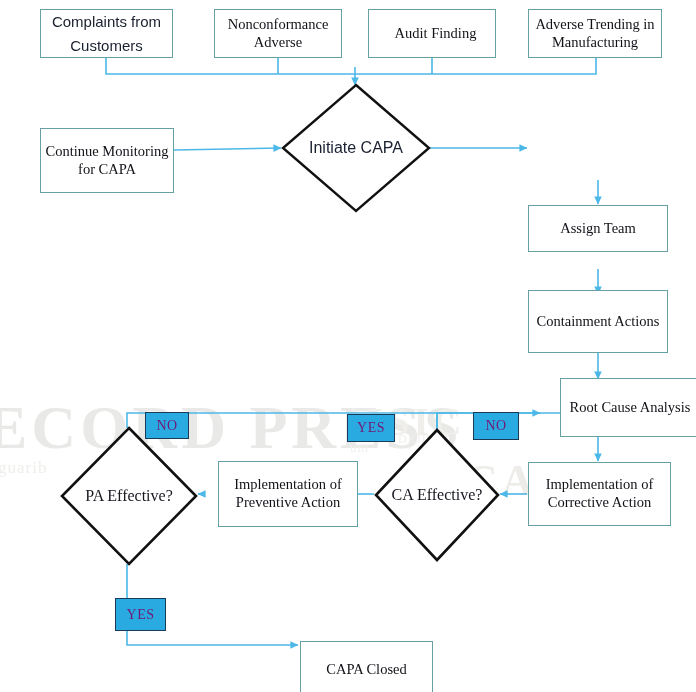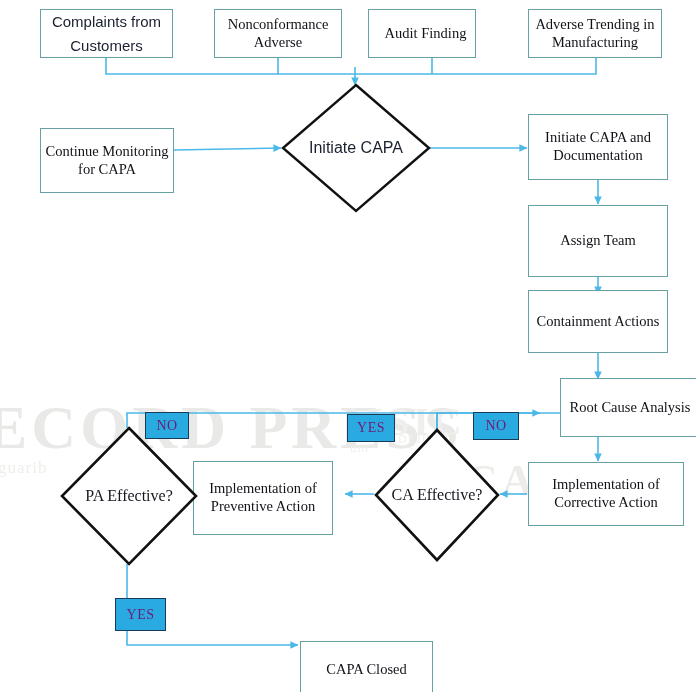--- a/index.html
+++ b/index.html
@@ -194,67 +194,64 @@
   </svg>
 
   <div class="node sans" style="left:40px;  top:9px;  width:133px; height:49px;">
     <span class="lbl">Complaints from Customers</span>
   </div>
 
   <div class="node" style="left:214px; top:9px;  width:128px; height:49px;">
     <span class="lbl">Nonconformance Adverse</span>
   </div>
 
-  <div class="node" style="left:368px; top:9px;  width:108px; height:49px;padding-left:11px;">
+  <div class="node" style="left:368px; top:9px;  width:128px; height:49px;padding-left:11px;">
     <span class="lbl">Audit Finding</span>
   </div>
 
   <div class="node" style="left:528px; top:9px;  width:134px; height:49px;">
     <span class="lbl">Adverse Trending in Manufacturing</span>
   </div>
 
   <div class="node" style="left:40px; top:128px; width:134px; height:65px;">
     <span class="lbl">Continue Monitoring for CAPA</span>
   </div>
 
   <div class="diamond sans" style="left:281px; top:83px; width:150px; height:130px;">
     <svg width="150" height="130" viewBox="0 0 150 130">
       <polygon points="75,2 148,65 75,128 2,65" fill="#ffffff" stroke="#111111" stroke-width="2.4"></polygon>
     </svg>
     <div class="dtext">Initiate CAPA</div>
   </div>
 
-  <div class="node" style="left:528px; top:114px; width:140px; height:66px;">
-    <span class="lbl">Initiate CAPA and Documentation</span>
-  </div>
-
-  <div class="node" style="left:528px; top:205px; width:140px; height:72px;">
+
+  <div class="node" style="left:528px; top:205px; width:140px; height:47px;">
     <span class="lbl">Assign Team</span>
   </div>
 
   <div class="node" style="left:528px; top:290px; width:140px; height:63px;">
     <span class="lbl">Containment Actions</span>
   </div>
 
   <div class="node" style="left:560px; top:378px; width:140px; height:59px;">
     <span class="lbl">Root Cause Analysis</span>
   </div>
 
-  <div class="node" style="left:528px; top:462px; width:156px; height:64px;">
+  <div class="node" style="left:528px; top:462px; width:143px; height:64px;">
     <span class="lbl">Implementation of Corrective Action</span>
   </div>
 
   <div class="diamond" style="left:374px; top:428px; width:126px; height:134px;">
     <svg width="126" height="134" viewBox="0 0 126 134">
       <polygon points="63,2 124,67 63,132 2,67" fill="#ffffff" stroke="#111111" stroke-width="2.6"></polygon>
     </svg>
     <div class="dtext">CA Effective?</div>
   </div>
 
-  <div class="node" style="left:193px; top:461px; width:140px; height:74px;">
+  <div class="node" style="left:218px; top:461px; width:140px; height:66px;">
     <span class="lbl">Implementation of Preventive Action</span>
   </div>
 
   <div class="diamond" style="left:60px; top:426px; width:138px; height:140px;">
     <svg width="138" height="140" viewBox="0 0 138 140">
       <polygon points="69,2 136,70 69,138 2,70" fill="#ffffff" stroke="#111111" stroke-width="2.6"></polygon>
     </svg>
     <div class="dtext">PA Effective?</div>
   </div>
 

